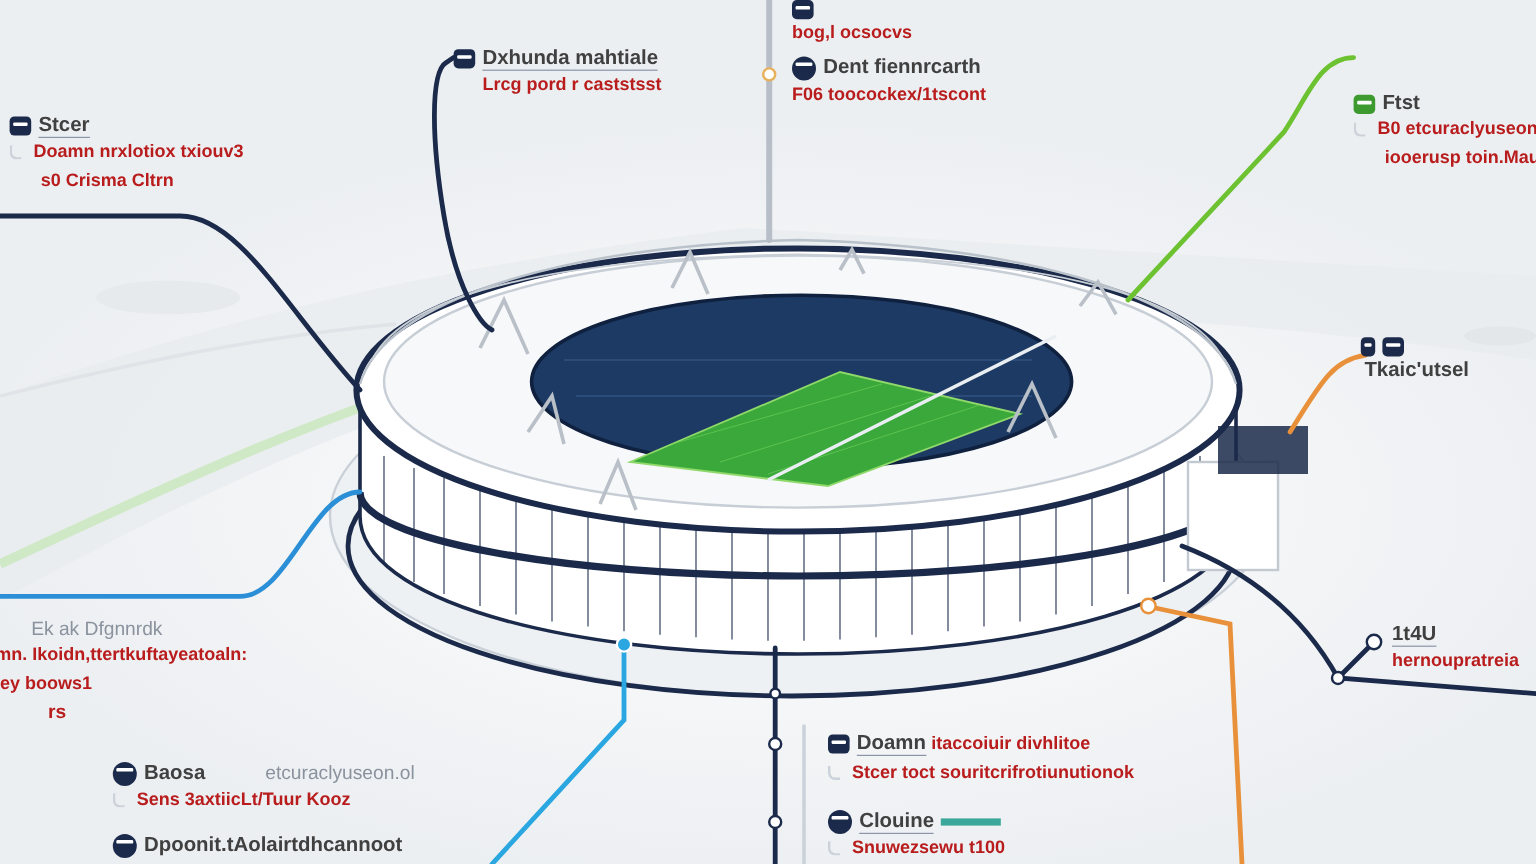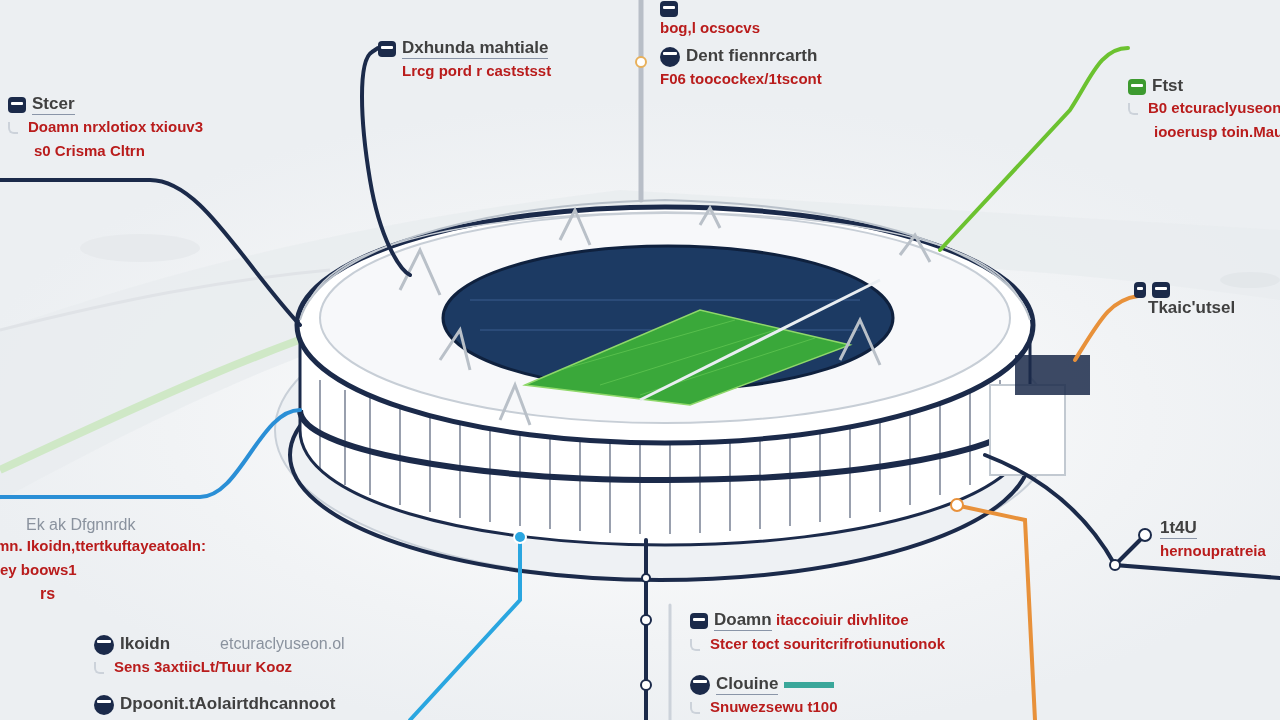--- a/index.html
+++ b/index.html
@@ -140,37 +140,37 @@
 </div>
 
 <div class="label" style="left:1128px;top:36px;margin-top:40px;">
   <div><span class="icon green"></span><span class="title" style="border-bottom:none;">Ftst</span></div>
   <div class="line"><span class="hook"></span><span>B0 etcuraclyuseon</span></div>
   <div class="line" style="padding-left:26px;">iooerusp toin.Mau</div>
 </div>
 
 <div class="label" style="left:1134px;top:280px;">
   <div><span class="icon" style="width:12px;"></span><span class="icon"></span></div>
-  <div class="title" style="border-bottom:none;margin-left:14px;">Tkaic'utsel</div>
+  <div class="title" style="border-bottom:none;margin-left:3px;">Tkaic'utsel</div>
 </div>
 
 <div class="label" style="left:1160px;top:518px;">
   <div class="title">1t4U</div>
   <div class="line">hernoupratreia</div>
 </div>
 
 <div class="label" style="left:0px;top:516px;">
   <div class="faint" style="padding-left:26px;">Ek ak Dfgnnrdk</div>
   <div class="line" style="margin-left:-4px;">mn. Ikoidn,ttertkuftayeatoaln:</div>
   <div class="line">ey boows1</div>
   <div class="line" style="font-size:16px;margin-left:40px;">rs</div>
 </div>
 
 <div class="label" style="left:94px;top:634px;">
-  <div><span class="icon round"></span><span class="title" style="border-bottom:none;">Ikoidn</span><span class="faint" style="margin-left:50px;">etcuraclyuseon.ol</span></div>
+  <div><span class="icon round"></span><span class="title" style="border-bottom:none;">Baosa</span><span class="faint" style="margin-left:50px;">etcuraclyuseon.ol</span></div>
   <div class="line"><span class="hook"></span><span>Sens 3axtiicLt/Tuur Kooz</span></div>
 </div>
 
 <div class="label" style="left:94px;top:694px;">
   <div><span class="icon round"></span><span class="title" style="border-bottom:none;">Dpoonit.tAolairtdhcannoot</span></div>
 </div>
 
 <div class="label" style="left:690px;top:608px;">
   <div><span class="icon"></span><span class="title">Doamn</span> <span class="line">itaccoiuir divhlitoe</span></div>
   <div class="line"><span class="hook"></span><span>Stcer toct souritcrifrotiunutionok</span></div>

